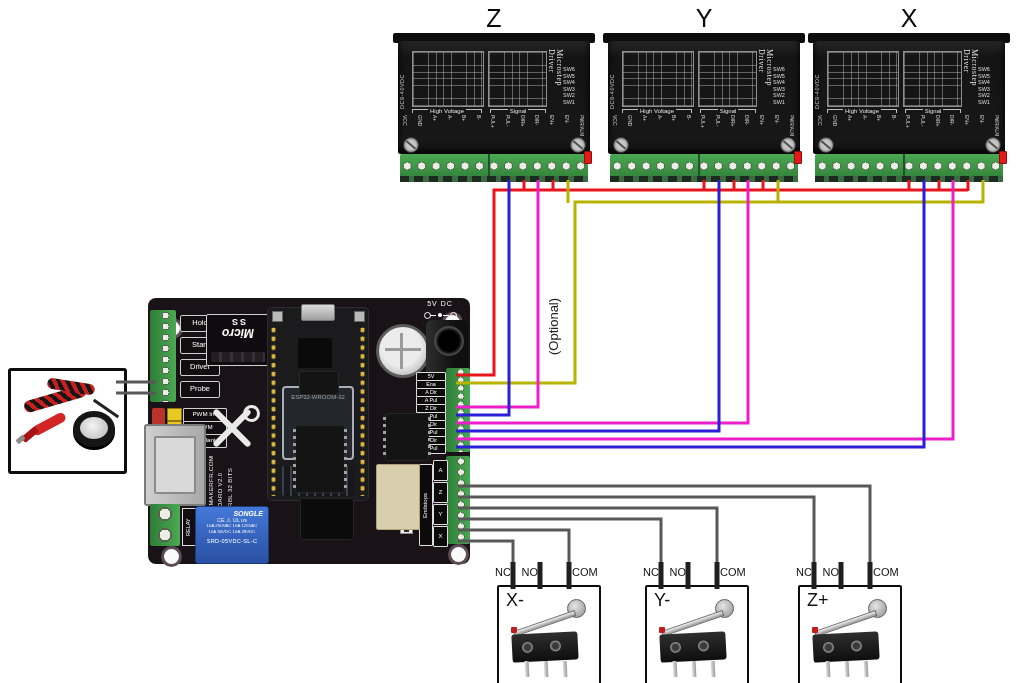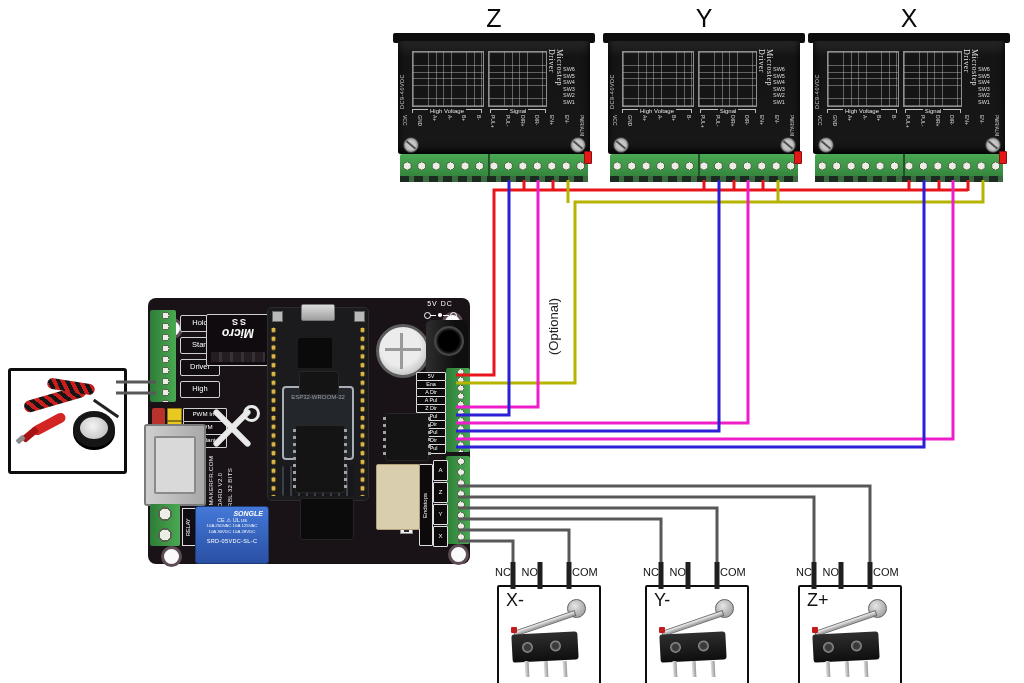--- a/index.html
+++ b/index.html
@@ -130,21 +130,21 @@
     <div class="hole" style="left:294px;top:14px;width:15px;height:15px"></div>
     <div class="hole" style="left:13px;top:248px;width:15px;height:15px"></div>
     <div class="hole" style="left:300px;top:246px;width:15px;height:15px"></div>
 
     <div class="gblock" style="left:2px;top:12px;width:26px;height:92px">
       <div class="gscrews" style="background-image:radial-gradient(circle at 60% 5.5px,#eaeee4 0 3px,#59644f 3px 3.8px,transparent 3.8px);background-size:100% 11px"></div>
     </div>
     <div class="clabel" style="top:17px">Hold</div>
     <div class="clabel" style="top:39px">Start</div>
     <div class="clabel" style="top:61px">Driver</div>
-    <div class="clabel" style="top:83px">High</div>
+    <div class="clabel" style="top:83px">Probe</div>
 
     <div class="abs" style="left:4px;top:110px;width:13px;height:40px;background:#b9322c;border-radius:2px"></div>
     <div class="abs" style="left:19px;top:110px;width:13px;height:11px;background:#e8c821;border:1px solid #8f7a12;border-radius:1px"></div>
     <div class="abs" style="left:19px;top:123px;width:13px;height:11px;background:#e8c821;border:1px solid #8f7a12;border-radius:1px"></div>
     <div class="abs" style="left:19px;top:136px;width:13px;height:11px;background:#e8c821;border:1px solid #8f7a12;border-radius:1px"></div>
     <div class="jlabel" style="top:110px">PWM Inv</div>
     <div class="jlabel" style="top:123px">PWM</div>
     <div class="jlabel" style="top:136px">Coolant</div>
 
     <div class="logo-box">

